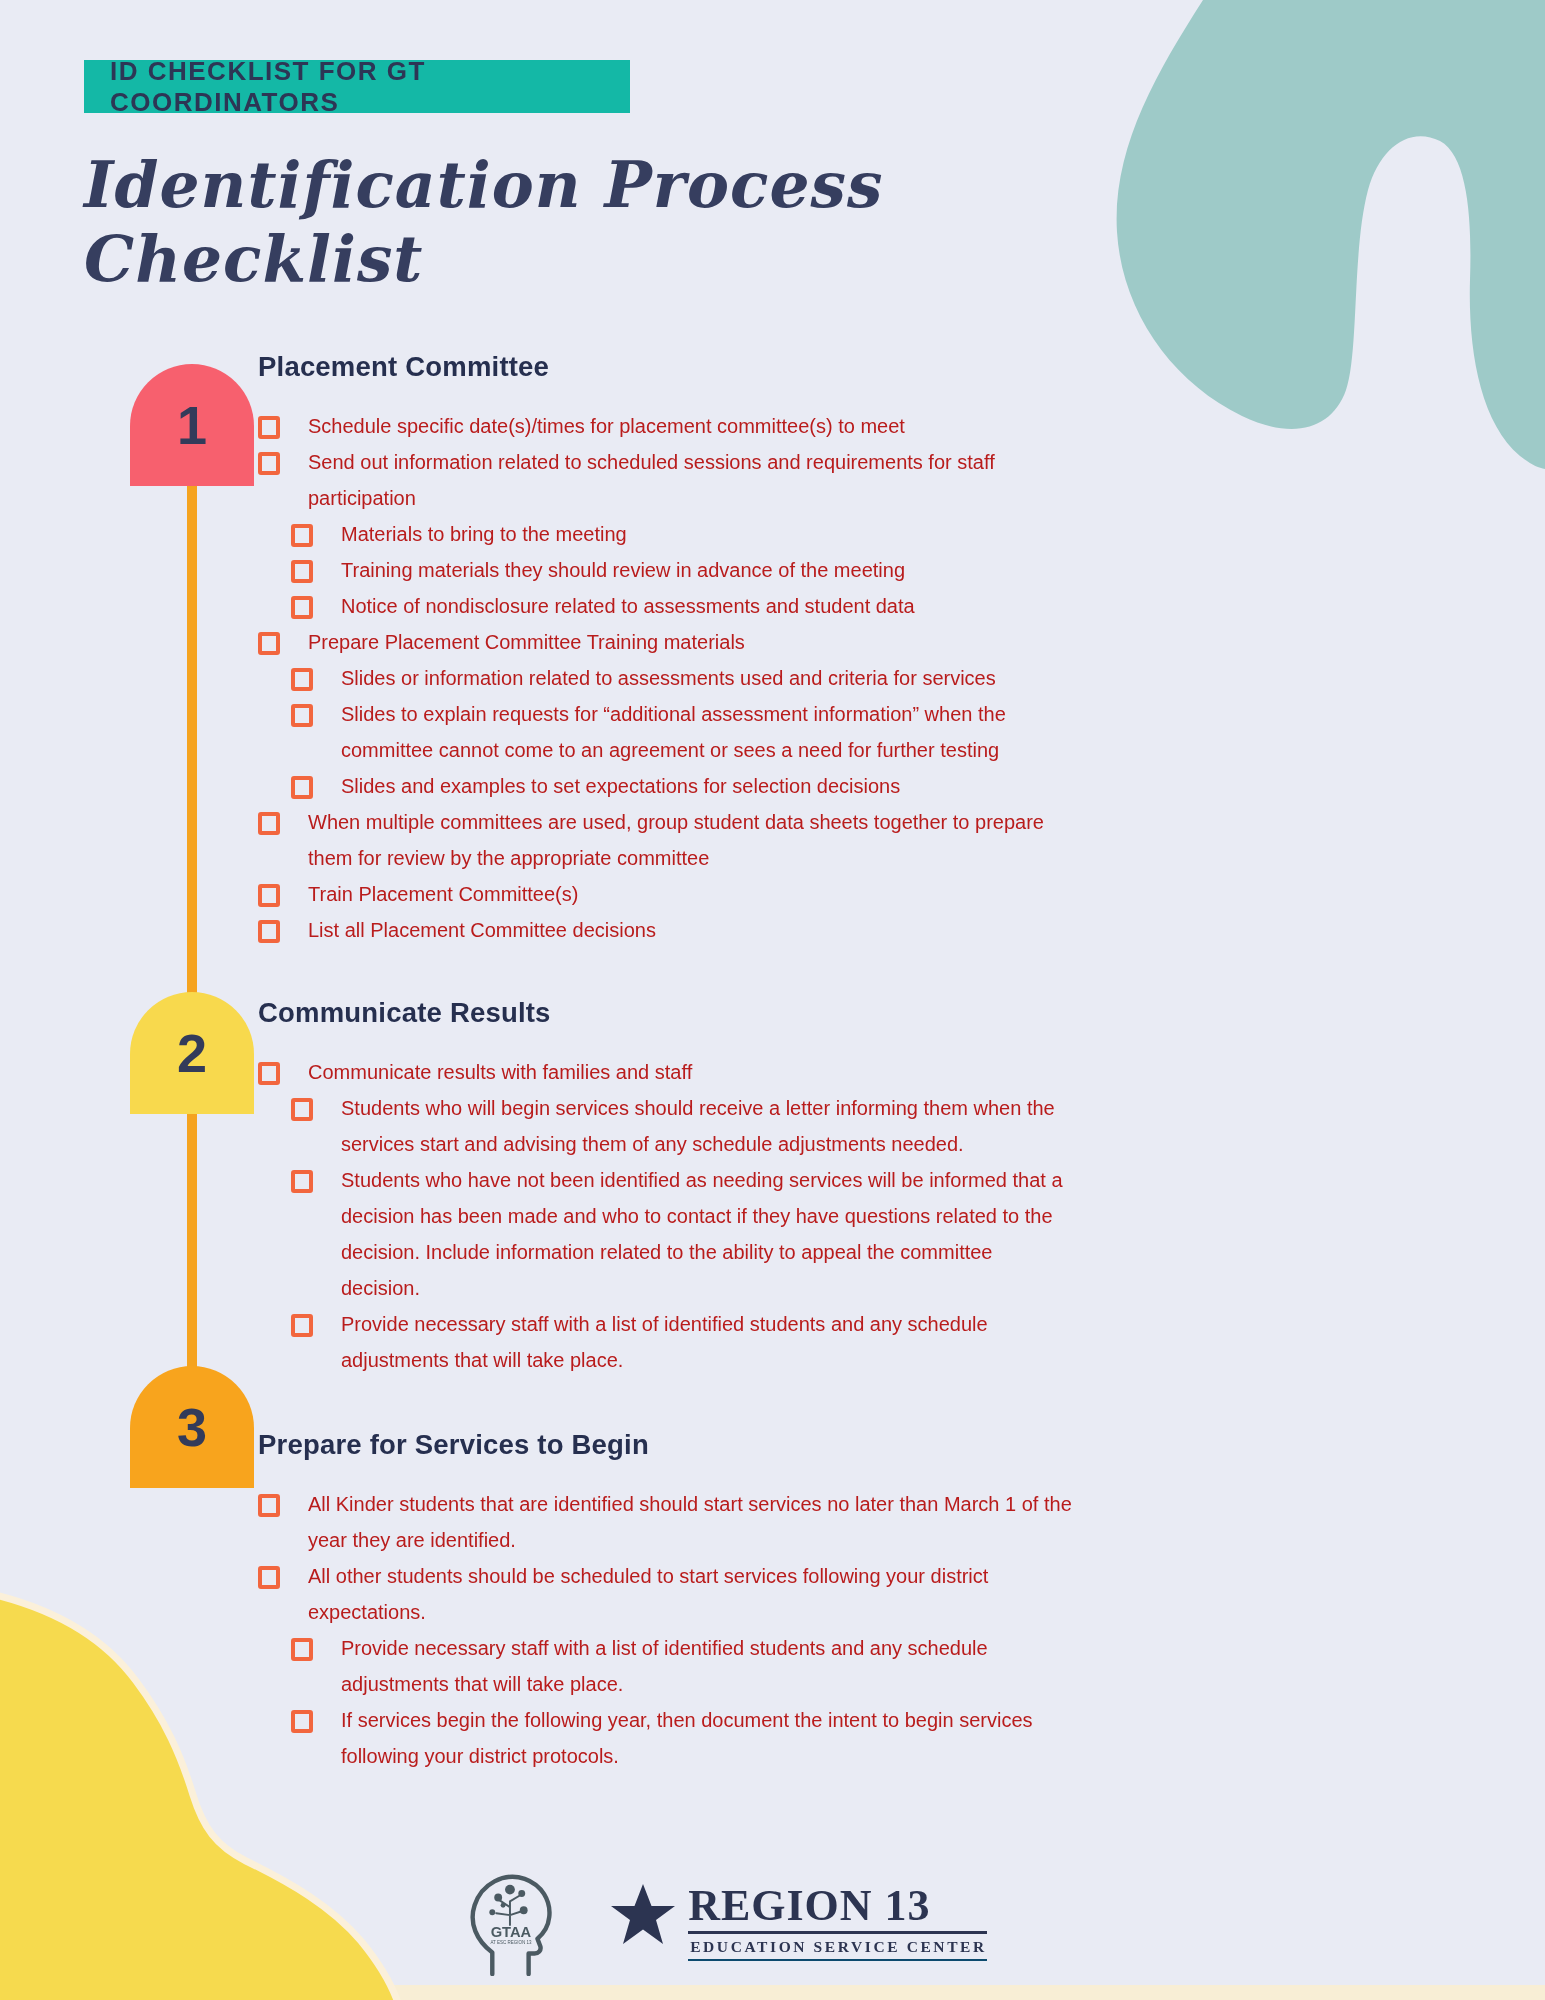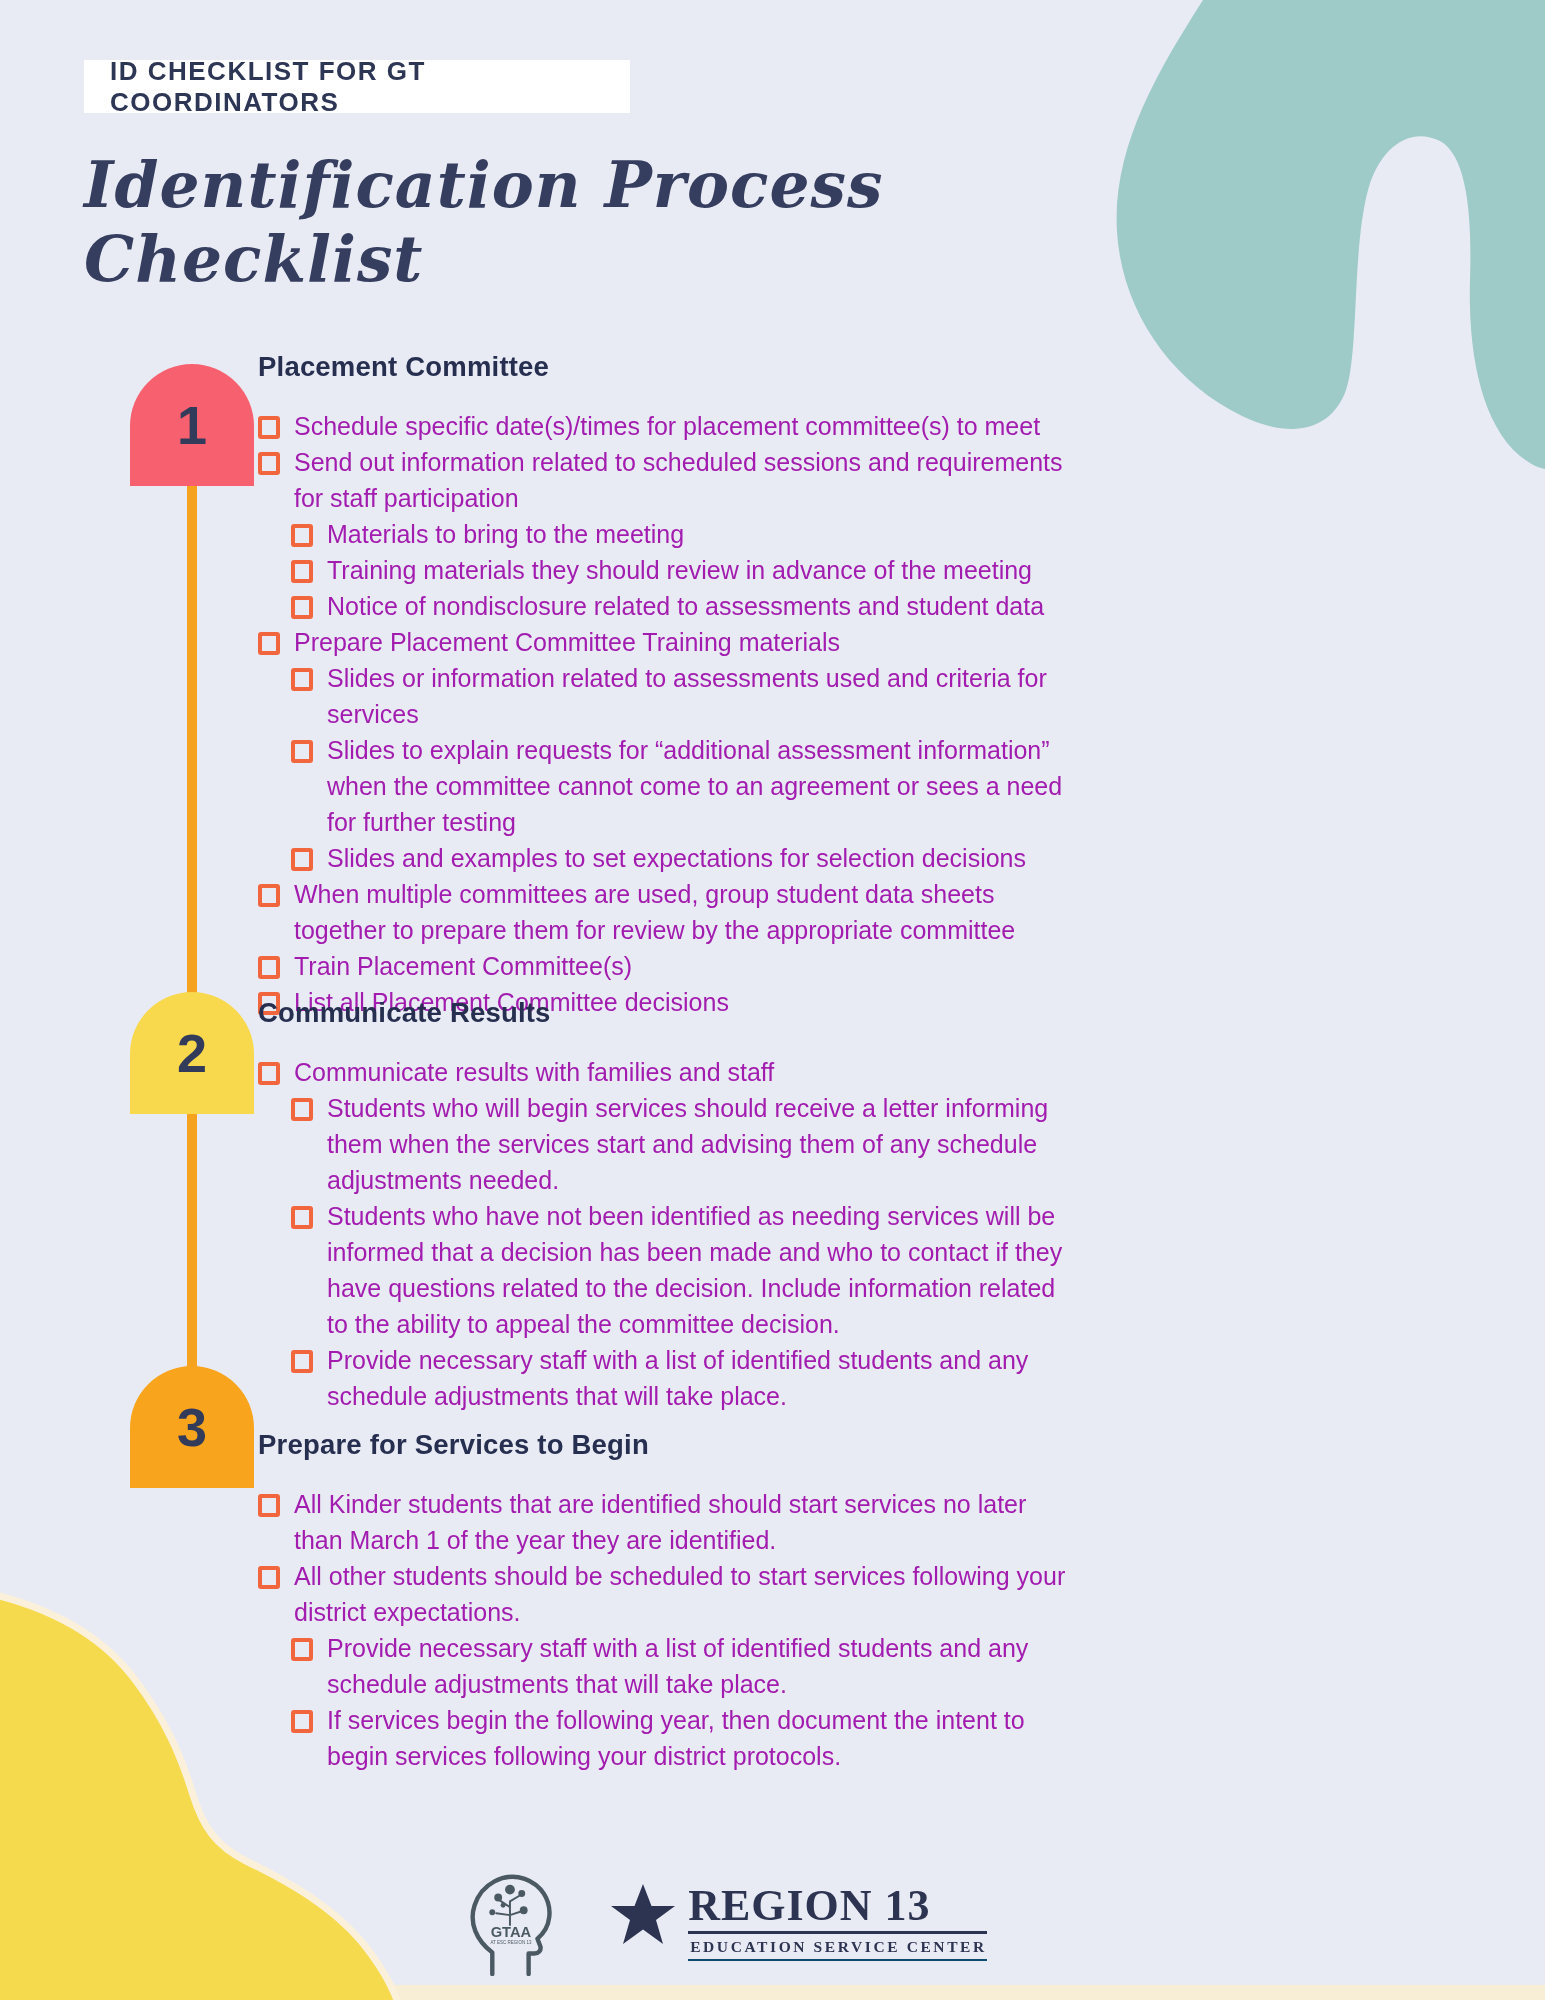--- a/index.html
+++ b/index.html
@@ -3,21 +3,21 @@
 <meta charset="utf-8">
 <style>
   html,body{margin:0;padding:0;}
   body{font-family:"Liberation Sans", sans-serif;}
   .page{position:relative;width:1545px;height:2000px;background:#e9ebf4;overflow:hidden;}
 
   
   .blob-svg{position:absolute;left:0;top:0;width:1545px;height:2000px;pointer-events:none;}
 
   
-  .top-badge{position:absolute;left:84px;top:60px;width:546px;height:53px;background:#ffffff;
+  .top-badge{position:absolute;left:84px;top:60px;width:546px;height:53px;background:#14b8a6;
     display:flex;align-items:center;box-sizing:border-box;padding-left:26px;z-index:3;}
   .top-badge span{font-size:26px;font-weight:bold;letter-spacing:1.5px;color:#2d3655;}
 
   
   .title{position:absolute;left:84px;top:148px;width:1000px;margin:0;z-index:3;
     font-family:"DejaVu Serif", serif;font-style:italic;font-weight:bold;
     font-size:63px;letter-spacing:1px;color:#363e5f;}
 
   
   .timeline-line{position:absolute;left:187px;top:430px;width:10px;height:1000px;background:#f5a31f;z-index:1;}
@@ -29,21 +29,21 @@
   .b3{top:1366px;}
 
   
   .sec{position:absolute;left:258px;width:814px;z-index:3;}
   .sec1{top:350px;}
   .sec2{top:948px;margin-top:48px;}
   .sec3{top:1428px;}
   .sec-heading{margin:0 0 24px 0;font-size:27.5px;line-height:34px;font-weight:bold;
     color:#262f4f;letter-spacing:.2px;}
   .items{display:flex;flex-direction:column;}
-  .item{display:flex;gap:14px;font-size:25px;line-height:36px;color:#a21caf;align-items:flex-start;}
+  .item{display:flex;gap:28px;font-size:20px;line-height:36px;color:#b91c1c;align-items:flex-start;}
   .item .cb{flex:0 0 auto;width:14px;height:15px;border:4px solid #f2663e;border-radius:3px;
     margin-top:8px;background:transparent;}
   .item.lvl2{margin-left:33px;}
   .item .txt{flex:1;}
 
   
   .footer{position:absolute;left:0;top:1868px;width:1545px;display:flex;align-items:center;
     justify-content:center;gap:52px;z-index:3;transform:translateX(-50px);}
   .gtaa{width:100px;height:108px;}
   .r13{display:flex;align-items:flex-start;gap:12px;color:#2c3451;}

